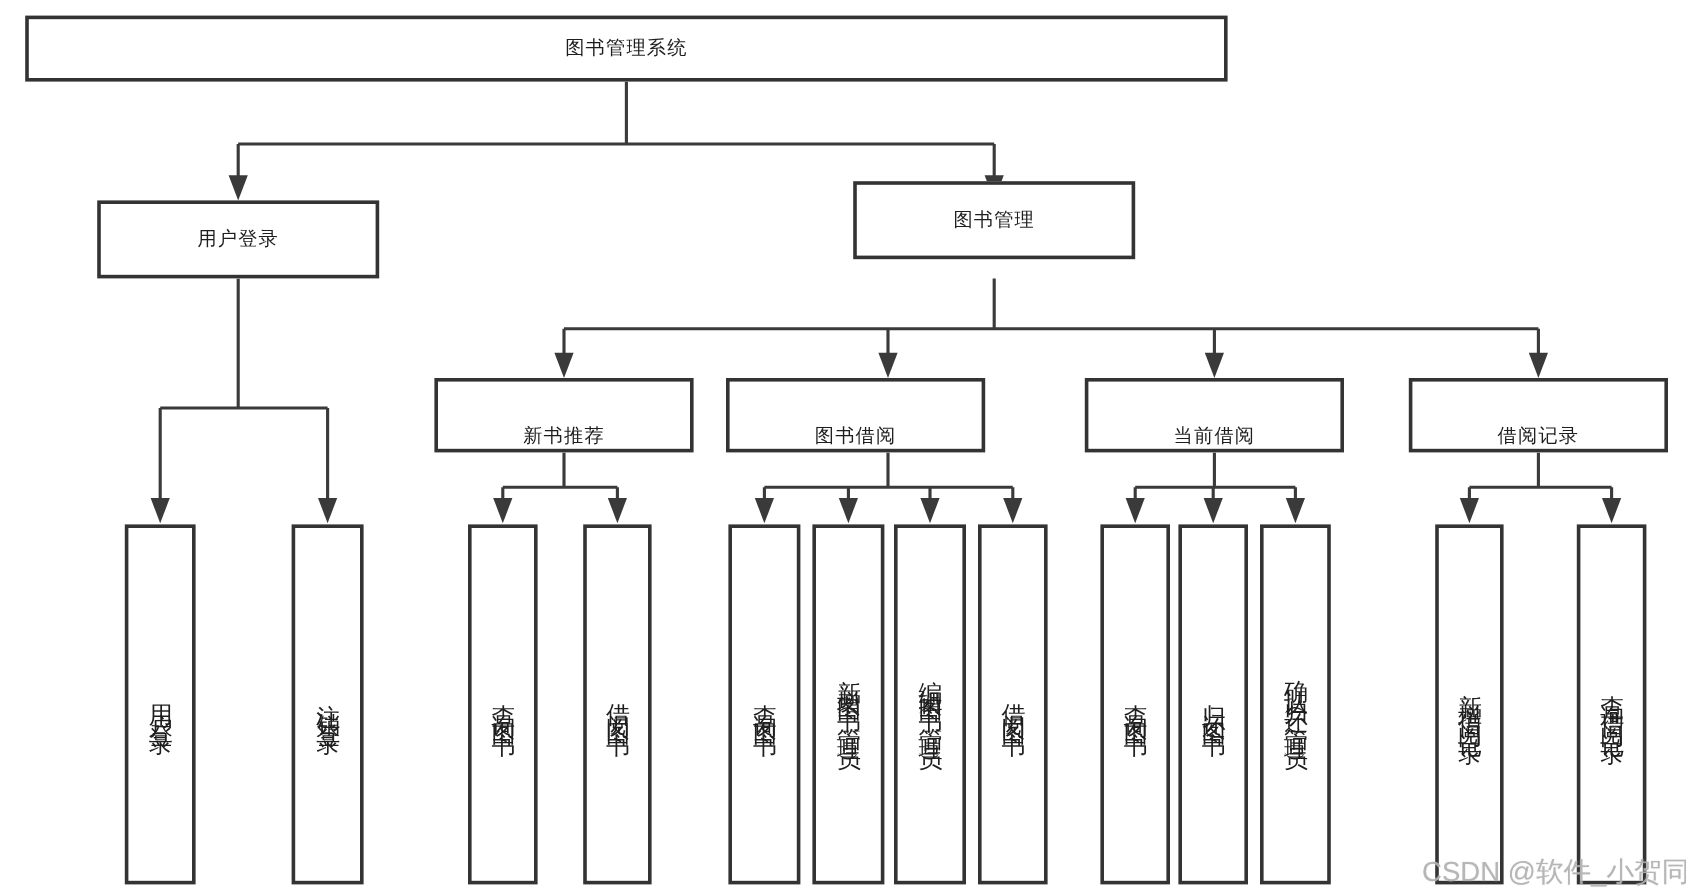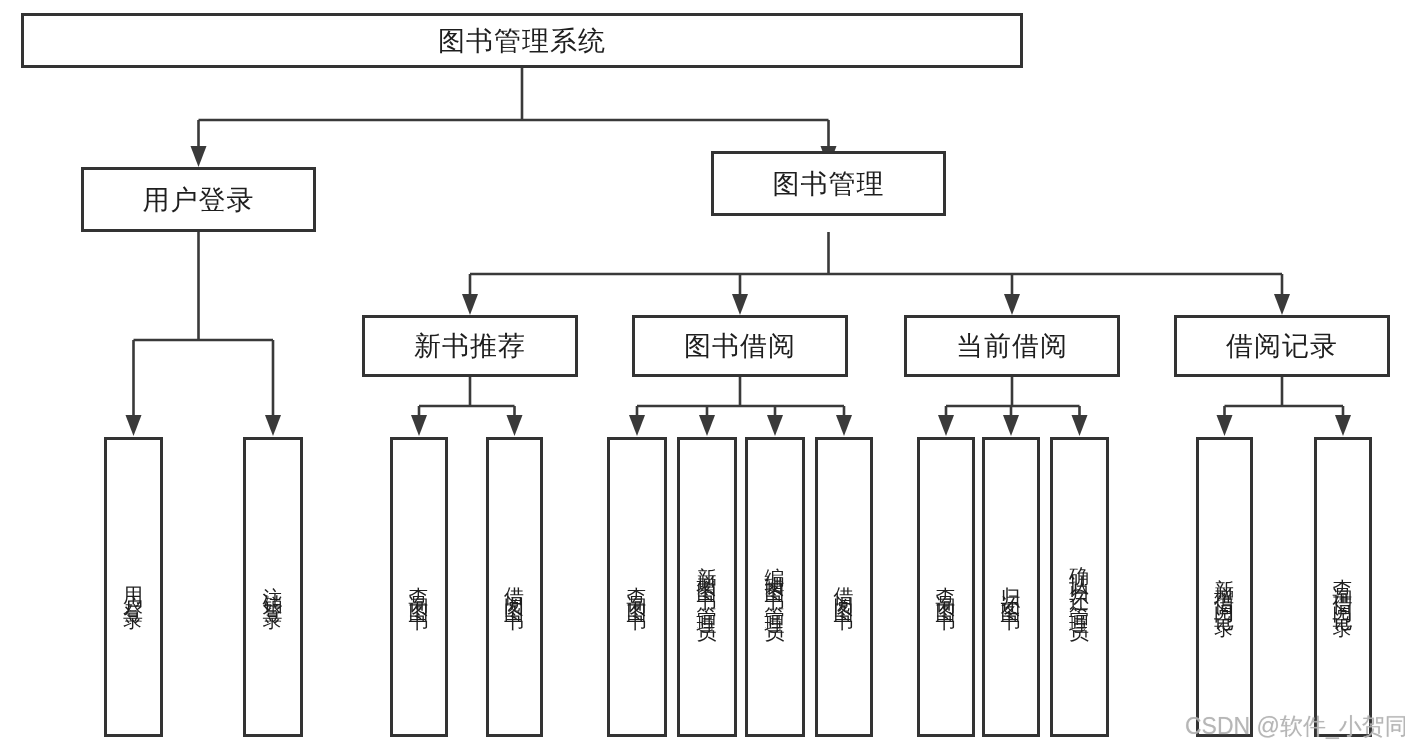--- a/index.html
+++ b/index.html
@@ -12,36 +12,36 @@
   }
   #wires{position:absolute;left:0;top:0;width:1405px;height:747px;}
   .box{
     position:absolute;
     background:#ffffff;
     border:3px solid #333333;
     display:flex;align-items:center;justify-content:center;
     box-sizing:border-box;
     color:#1e1e1e;
   }
-  .hlabel{font-size:27px;font-weight:500;letter-spacing:1px;color:#1e1e1e;}
+  .hlabel{font-size:16px;font-weight:500;letter-spacing:1px;color:#1e1e1e;}
   .vlabel{
     writing-mode:vertical-rl;
     text-orientation:mixed;
     font-size:20px;font-weight:500;
     letter-spacing:8px;
     color:#1e1e1e;
     line-height:1;
   }
   
   .n-root{left:21px;top:13px;width:1002px;height:55px;}
   .n-l2a{left:81px;top:167px;width:235px;height:65px;}
   .n-l2b{left:711px;top:151px;width:235px;height:65px;}
-  .n-l3{top:315px;width:216px;height:62px;}
+  .n-l3{top:315px;width:216px;height:62px;align-items:flex-end;}
   .n-l3-1{left:362px;}
-  .n-l3-2{left:632px;}
+  .n-l3-2{left:605px;}
   .n-l3-3{left:904px;}
   .n-l3-4{left:1174px;}
   .leaf{top:437px;width:59px;height:300px;}
   .n-a1{left:104px;}
   .n-a2{left:243px;width:60px;}
   .n-b1{left:390px;width:58px;}
   .n-b2{left:486px;width:57px;}
   .n-c1{left:607px;width:60px;}
   .n-c2{left:677px;width:60px;}
   .n-c3{left:745px;width:60px;}

